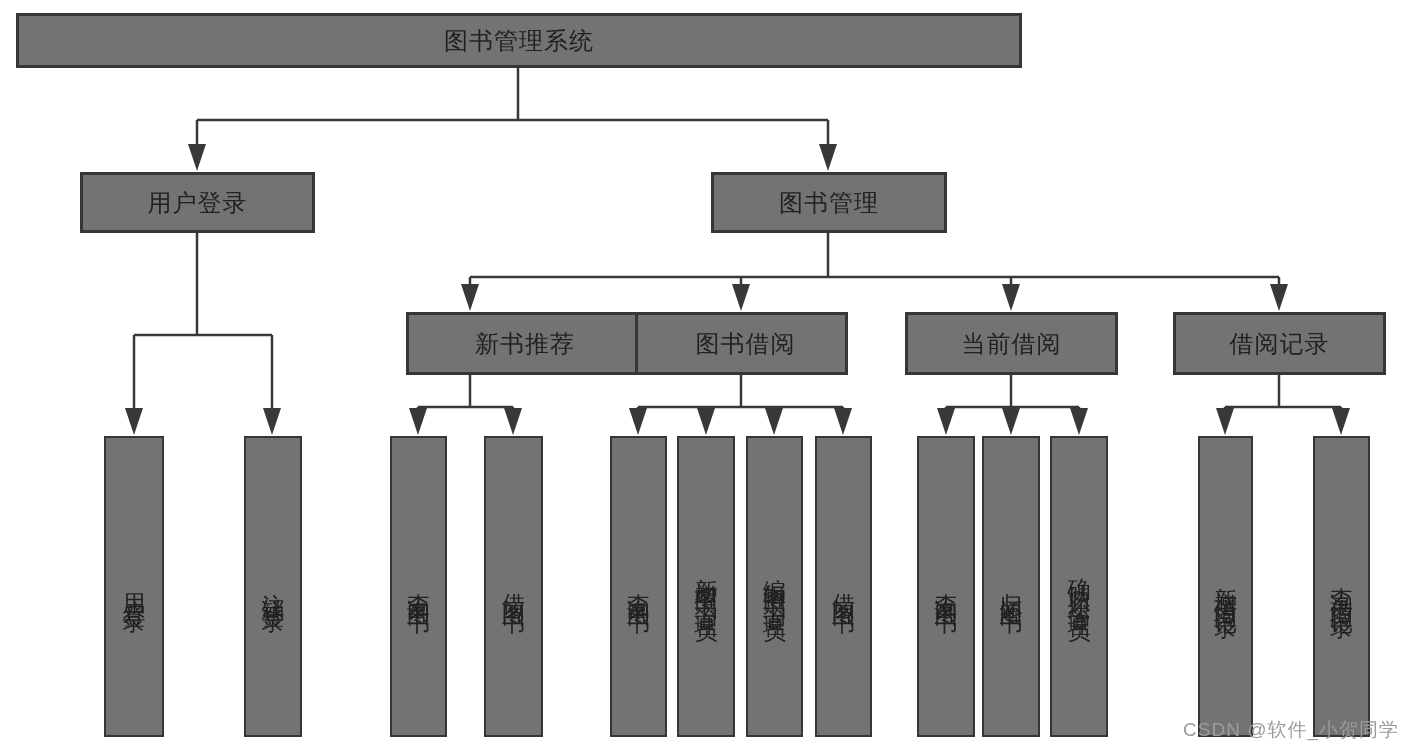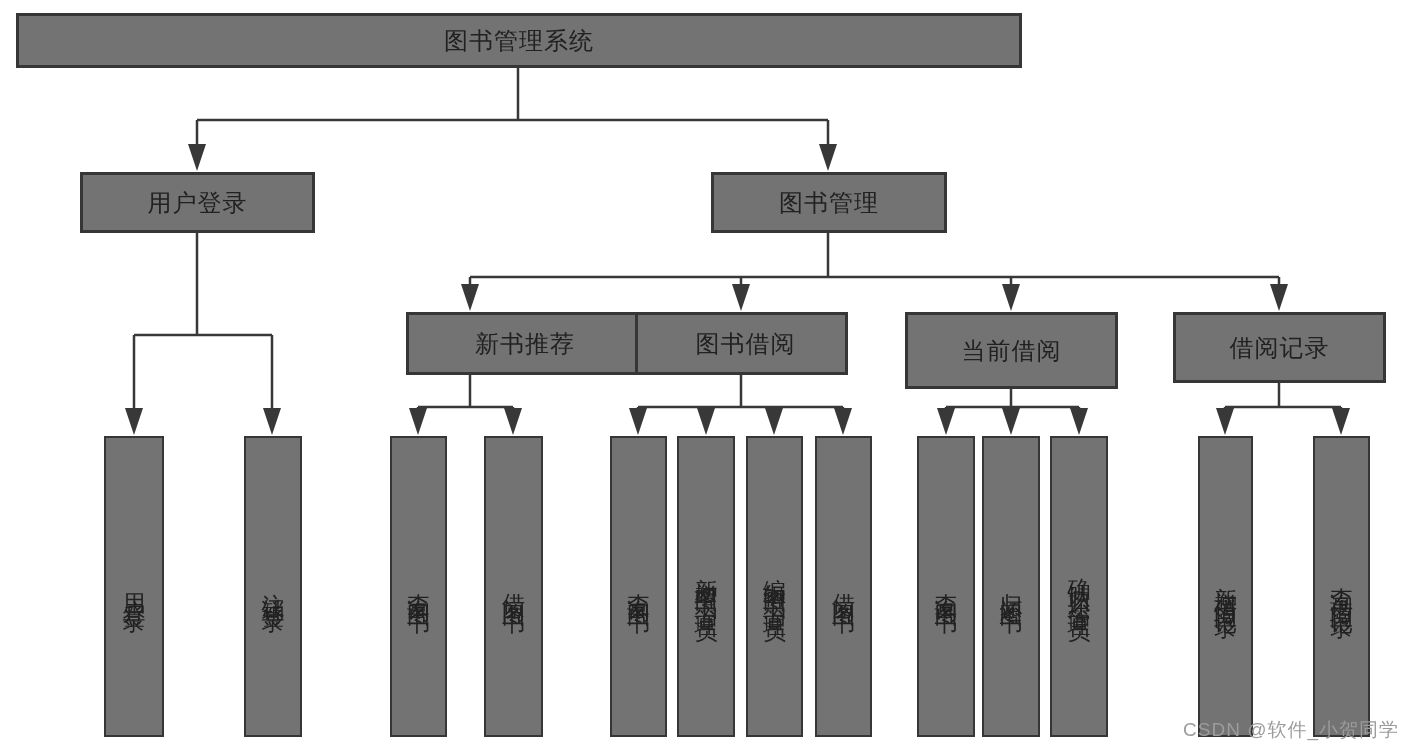--- a/index.html
+++ b/index.html
@@ -38,22 +38,22 @@
     font-size: 23px;
     letter-spacing: 6px;
     line-height: 1;
     white-space: nowrap;
   }
   .n-root    { left: 16px;   top: 13px;  width: 1006px; height: 55px; }
   .n-login   { left: 80px;   top: 172px; width: 235px;  height: 61px; }
   .n-mgmt    { left: 711px;  top: 172px; width: 236px;  height: 61px; text-align: center; }
   .n-rec     { left: 363px;  top: 312px; width: 238px;  height: 63px; margin-left: 43px; }
   .n-borrow  { left: 635px;  top: 312px; width: 213px;  height: 63px; padding-left: 8px; }
-  .n-current { left: 905px;  top: 312px; width: 213px;  height: 77px; }
-  .n-records { left: 1173px; top: 312px; width: 213px;  height: 71px; }
+  .n-current { left: 905px;  top: 312px; width: 213px;  height: 63px; }
+  .n-records { left: 1173px; top: 312px; width: 213px;  height: 63px; }
   .n-l1  { left: 104px;  width: 60px; }
   .n-l2  { left: 244px;  width: 58px; }
   .n-l3  { left: 390px;  width: 57px; }
   .n-l4  { left: 484px;  width: 59px; }
   .n-l5  { left: 610px;  width: 57px; }
   .n-l6  { left: 677px;  width: 58px; }
   .n-l7  { left: 746px;  width: 57px; }
   .n-l8  { left: 815px;  width: 57px; }
   .n-l9  { left: 917px;  width: 58px; }
   .n-l10 { left: 982px;  width: 58px; }

